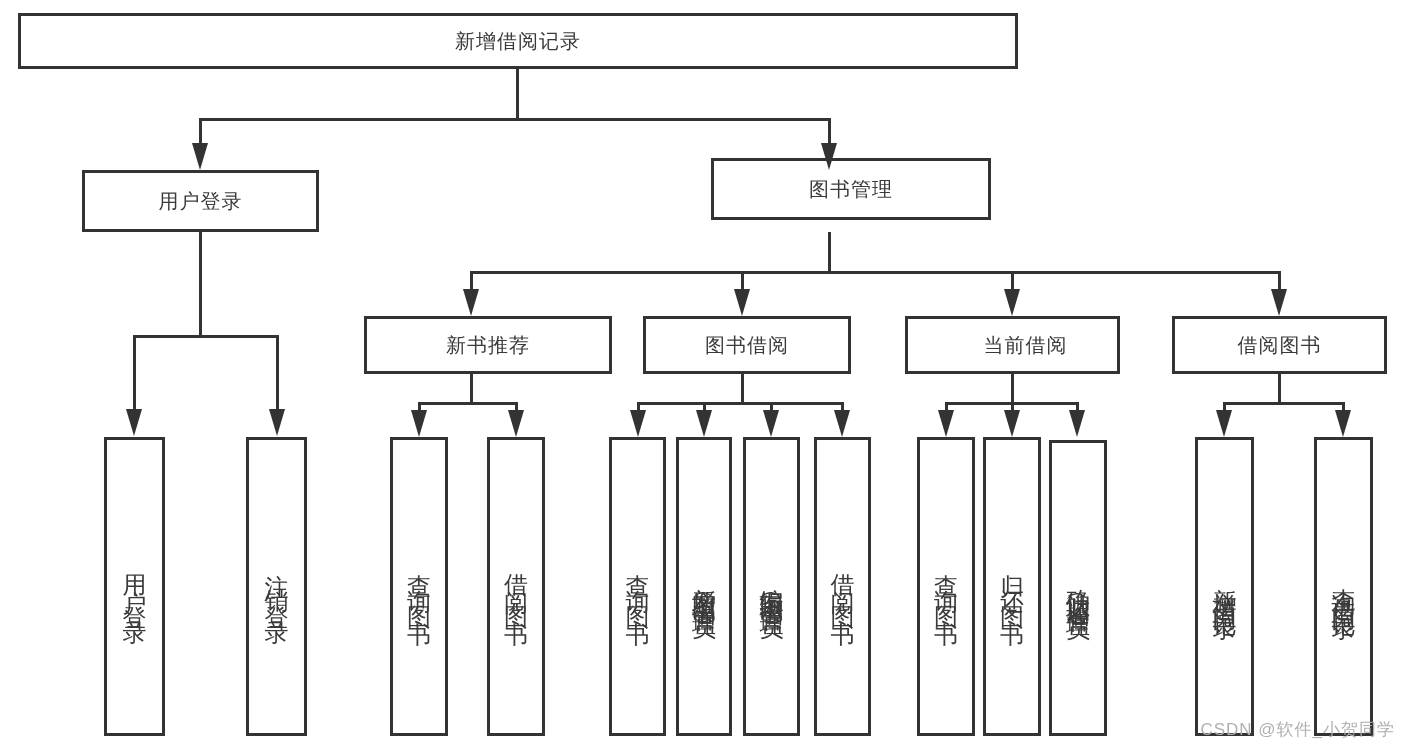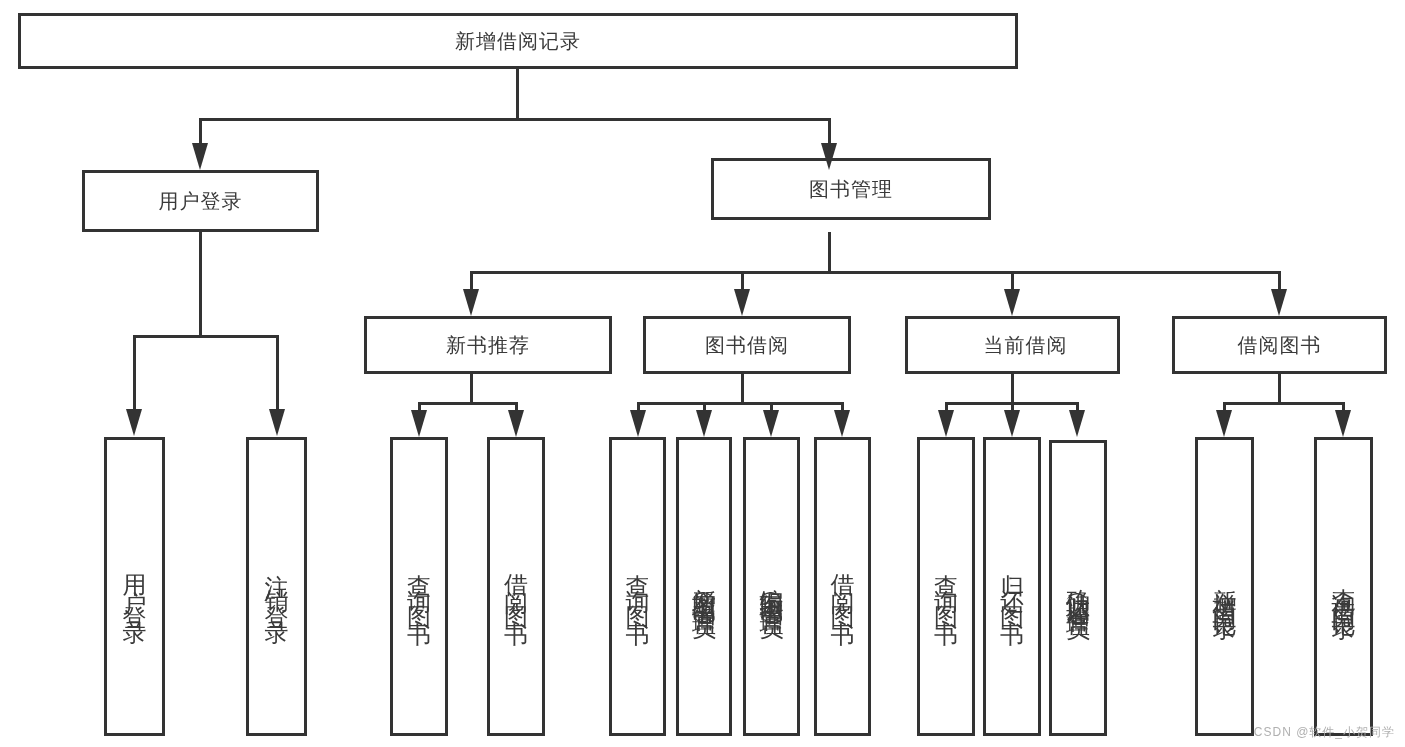--- a/index.html
+++ b/index.html
@@ -41,21 +41,21 @@
     position: absolute;
     width: 0; height: 0;
     border-left: 8px solid transparent;
     border-right: 8px solid transparent;
     border-top: 27px solid var(--line, #333333);
   }
   .watermark {
     position: absolute;
     right: 10px;
     bottom: 6px;
-    font-size: 12px;
+    font-size: 17px;
     letter-spacing: 1px;
     color: var(--wm, #b0b0b0);
   }
 </style>
 </head>
 <body>
 
 <div class="canvas" style="--line: #333333; --text: #3a3a3a; --bg: #ffffff; --wm: #b0b0b0;">
 
   <div class="node" style="left:18px; top:13px; width:1000px; height:56px;">新增借阅记录</div>

